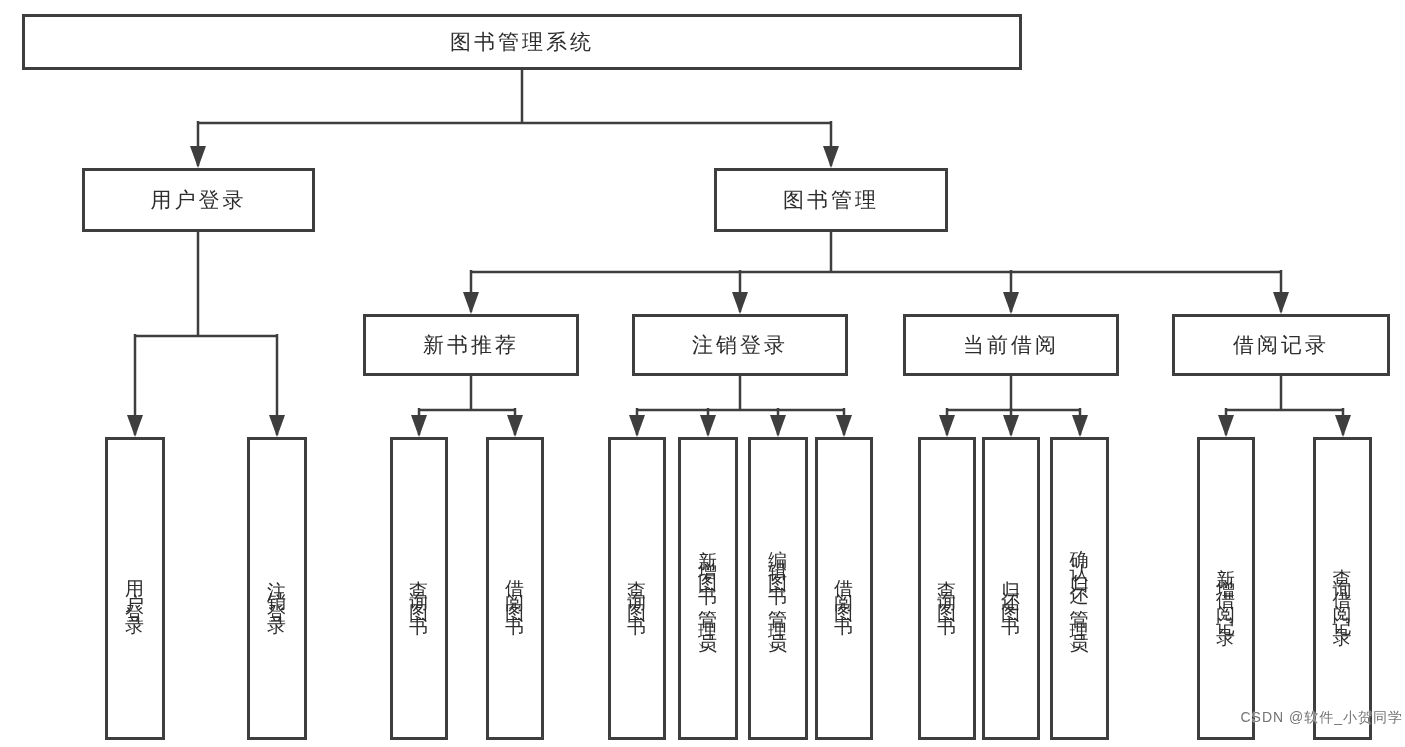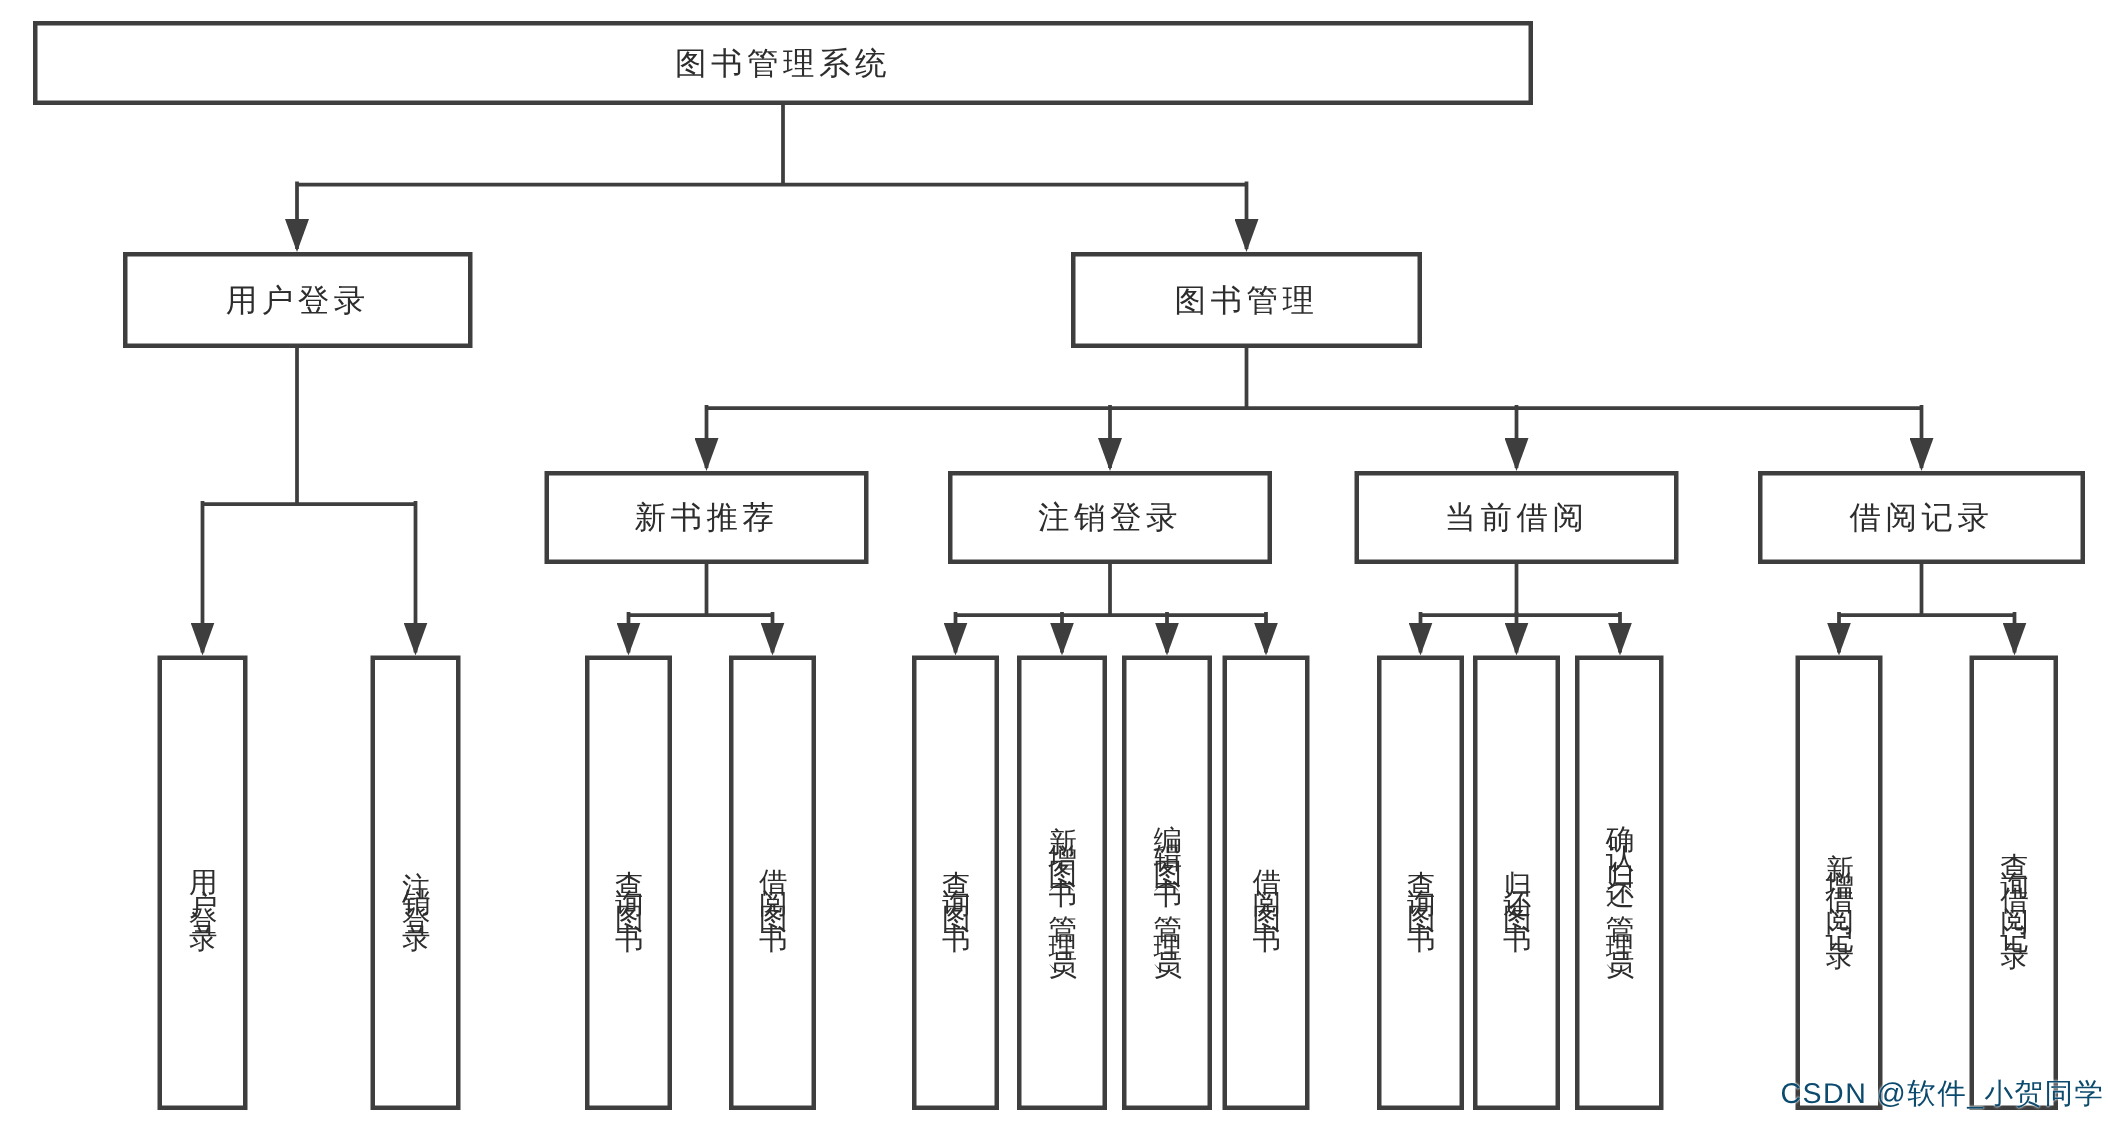--- a/index.html
+++ b/index.html
@@ -45,23 +45,23 @@
     writing-mode: vertical-rl;
     text-orientation: upright;
     font-size: 19px;
     letter-spacing: 12px;
     line-height: 1;
     color: #2d2d2d;
   }
   .watermark {
     position: absolute;
     right: 2px;
-    bottom: 5px;
-    font-size: 19px;
-    color: #0c4a6e;
+    bottom: 20px;
+    font-size: 14px;
+    color: #737373;
     text-shadow: 0 0 2px #ffffff, 0 0 1px #ffffff;
     white-space: nowrap;
     letter-spacing: 1px;
   }
 </style>
 </head>
 <body>
 
 <div class="canvas">
 

